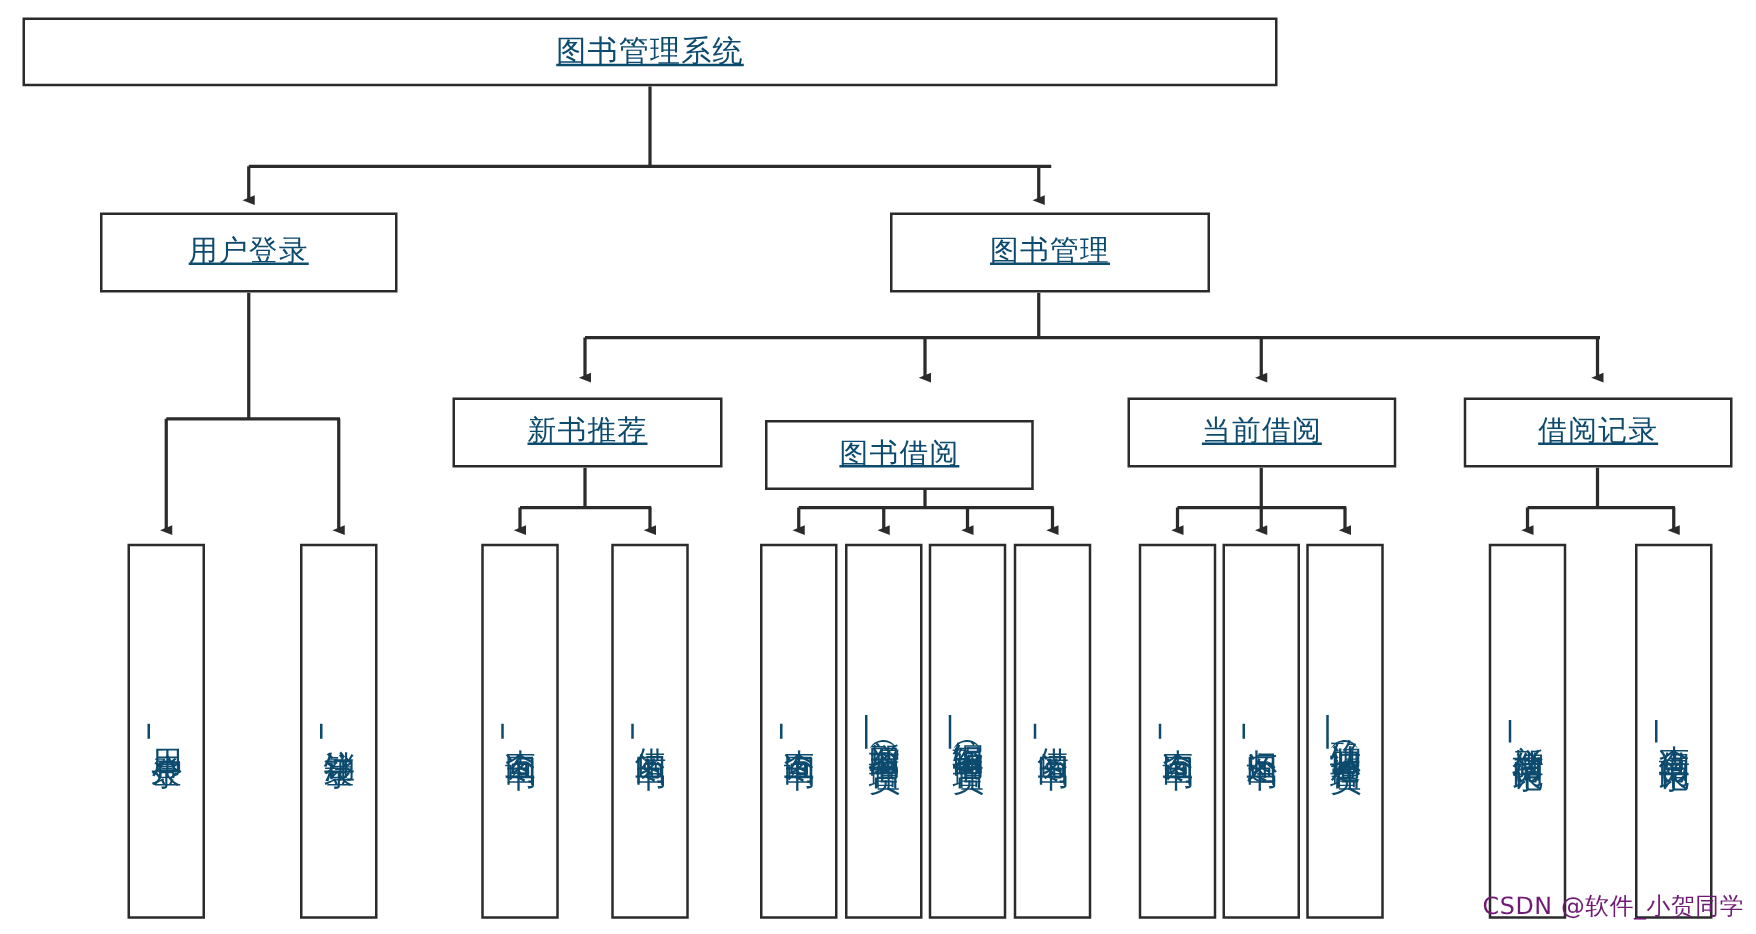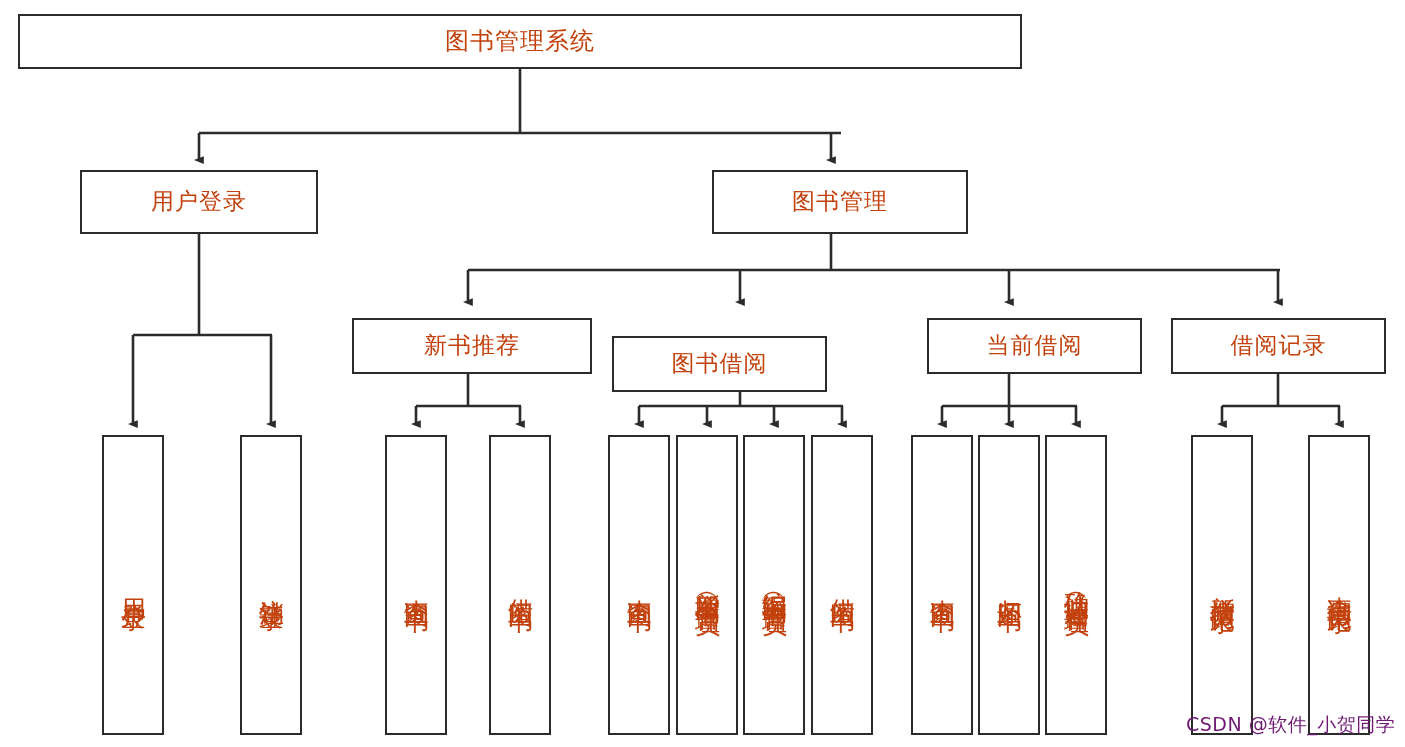--- a/index.html
+++ b/index.html
@@ -27,22 +27,23 @@
     pointer-events: none;
   }
   .node {
     position: absolute;
     box-sizing: border-box;
     border: 2px solid #2b2b2b;
     background: #ffffff;
     display: flex;
     align-items: center;
     justify-content: center;
-    color: #c2410c;
+    color: #0c4a6e;
     z-index: 2;
+    text-decoration: underline;
   }
   .node.horiz {
     font-size: 23px;
     line-height: 1.2;
     letter-spacing: 1px;
     white-space: nowrap;
   }
   .node.root {
     font-size: 24px;
   }
@@ -132,27 +133,27 @@
     <span>图书管理系统</span>
   </div>
 
   <div class="node horiz" style="left:80px; top:170px; width:238px; height:64px;">
     <span>用户登录</span>
   </div>
   <div class="node horiz" style="left:712px; top:170px; width:256px; height:64px;">
     <span>图书管理</span>
   </div>
 
-  <div class="node horiz" style="left:352px; top:318px; width:240px; height:56px;">
+  <div class="node horiz" style="left:362px; top:318px; width:216px; height:56px;">
     <span>新书推荐</span>
   </div>
   <div class="node horiz" style="left:612px; top:318px; width:215px; height:56px;margin-top:18px;">
     <span>图书借阅</span>
   </div>
-  <div class="node horiz" style="left:902px; top:318px; width:215px; height:56px;margin-left:25px;">
+  <div class="node horiz" style="left:902px; top:318px; width:215px; height:56px;">
     <span>当前借阅</span>
   </div>
   <div class="node horiz" style="left:1171px; top:318px; width:215px; height:56px;">
     <span>借阅记录</span>
   </div>
 
   <div class="node vert" style="left:102px; top:435px; width:62px; height:300px;">
     <span class="vlabel">用户登录</span>
   </div>
   <div class="node vert" style="left:240px; top:435px; width:62px; height:300px;">

